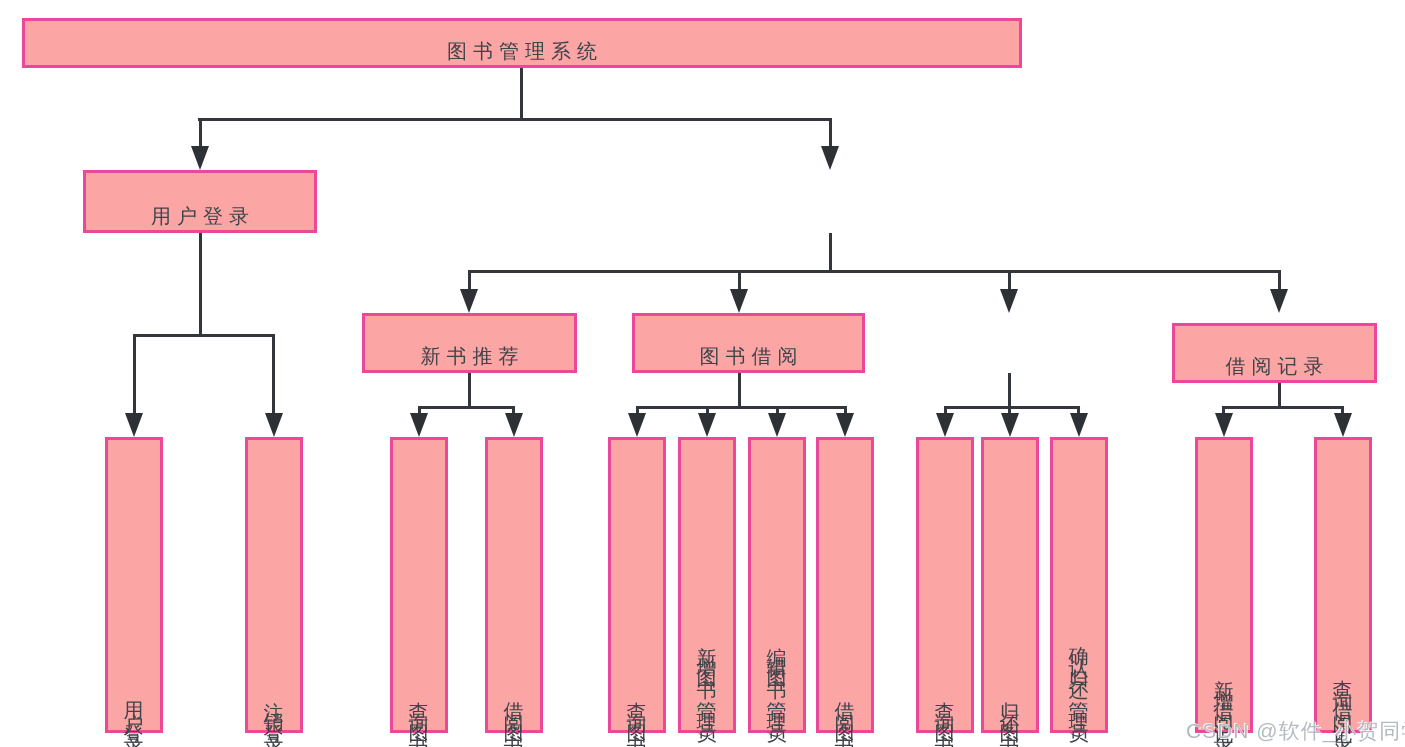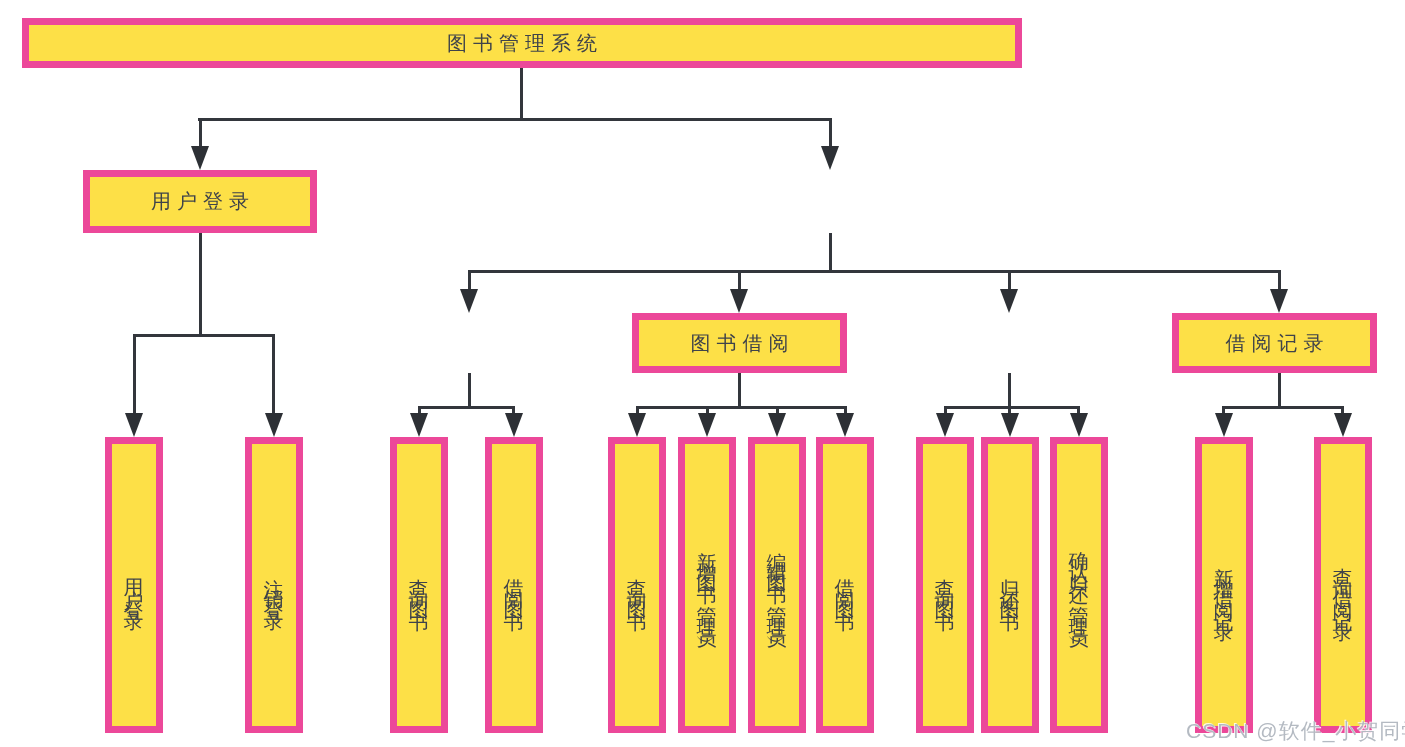--- a/index.html
+++ b/index.html
@@ -1,22 +1,22 @@
 <!DOCTYPE html>
 <html><head>
 <meta charset="utf-8">
 <style>
   html,body{margin:0;padding:0;background:#ffffff;}
   .canvas{
     position:relative;width:1405px;height:747px;background:#ffffff;overflow:hidden;
     font-family:"Liberation Sans","DejaVu Sans",sans-serif;
   }
   .box,.vbox{
-    position:absolute;background:#fde047;border:7px solid #ec4899;box-sizing:border-box;
-    display:flex;align-items:center;justify-content:center;
+    position:absolute;background:#fca5a5;border:3px solid #ec4899;box-sizing:border-box;
+    display:flex;align-items:flex-end;justify-content:center;
     color:#3f434a;font-size:20px;z-index:2;
   }
   .box span{letter-spacing:6px;text-indent:6px;white-space:nowrap;}
   .vbox span{
     writing-mode:vertical-rl;text-orientation:mixed;
     letter-spacing:11px;line-height:1;white-space:nowrap;
   }
   .vl{position:absolute;width:3px;background:#33363c;z-index:1;display:block;}
   .hl{position:absolute;height:3px;background:#33363c;z-index:1;display:block;}
   .ar{
@@ -37,24 +37,27 @@
 <div class="canvas">
 
   <div class="box" style="left:22px;top:18px;width:1000px;height:50px">
     <span>图书管理系统</span>
   </div>
 
   <div class="box" style="left:83px;top:170px;width:234px;height:63px">
     <span>用户登录</span>
   </div>
 
-  <div class="box" style="left:632px;top:313px;width:215px;height:60px">
+  <div class="box" style="left:362px;top:313px;width:215px;height:60px">
+    <span>新书推荐</span>
+  </div>
+  <div class="box" style="left:632px;top:313px;width:233px;height:60px">
     <span>图书借阅</span>
   </div>
-  <div class="box" style="left:1172px;top:313px;width:205px;height:60px">
+  <div class="box" style="left:1172px;top:323px;width:205px;height:60px">
     <span>借阅记录</span>
   </div>
 
   <div class="vbox" style="left:105px;top:437px;width:58px;height:296px">
     <span>用户登录</span>
   </div>
   <div class="vbox" style="left:245px;top:437px;width:58px;height:296px">
     <span>注销登录</span>
   </div>
 

